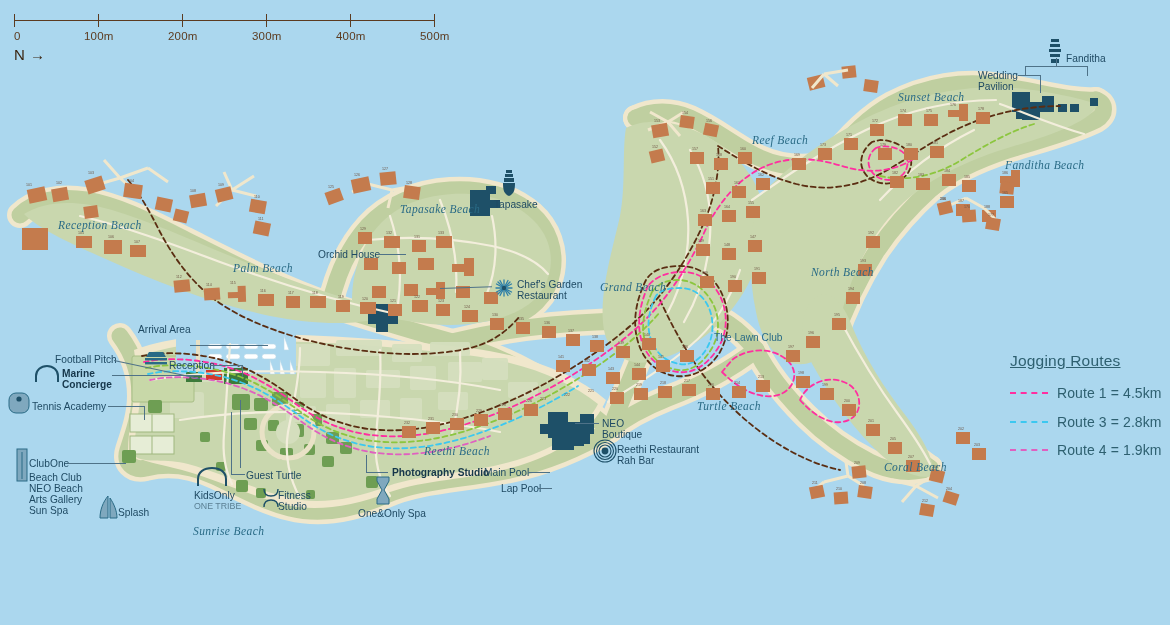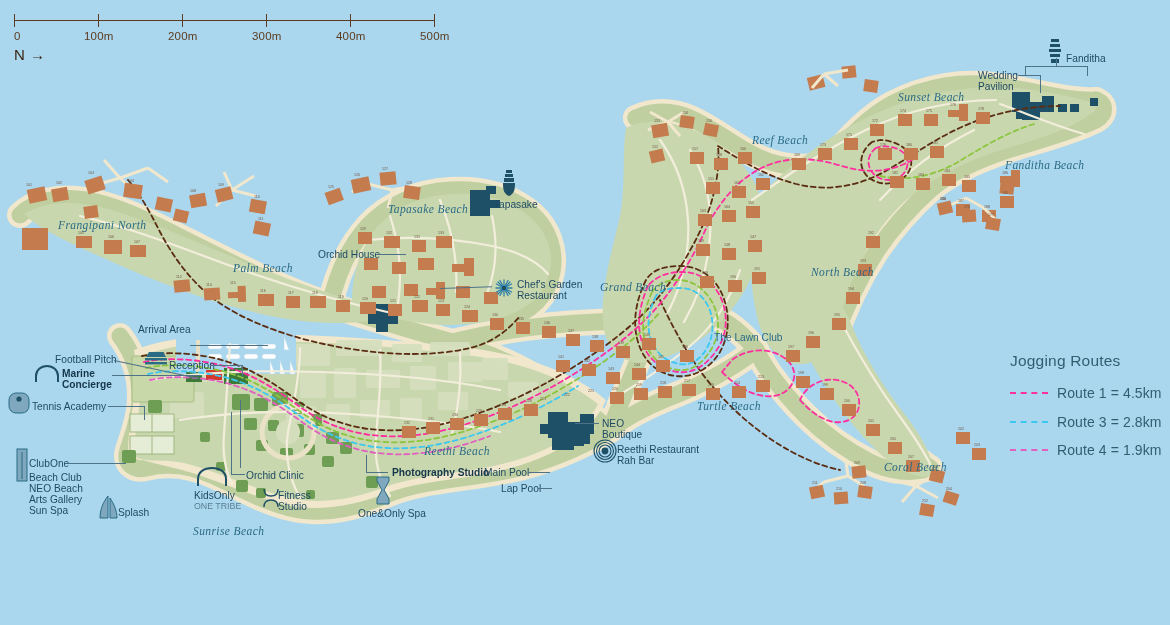--- a/index.html
+++ b/index.html
@@ -17,21 +17,21 @@
   .scalebar{position:absolute;left:14px;top:14px;width:430px;height:44px;}
   .scalebar .rule{position:absolute;left:0;top:6px;width:420px;height:1px;background:#5C3B20;}
   .scalebar .tick{position:absolute;top:0px;width:1px;height:13px;background:#5C3B20;}
   .scalebar .tlab{position:absolute;top:16px;font-size:11.5px;color:#5C3B20;letter-spacing:.2px;
                   font-family:"Liberation Sans",sans-serif;white-space:nowrap;}
   .northwrap{position:absolute;left:14px;top:46px;font-size:15px;color:#3A2410;
              font-family:"Liberation Sans",sans-serif;letter-spacing:.5px;}
 
   
   .legend{position:absolute;left:1010px;top:352px;width:160px;color:#1F4E5F;}
-  .legend-title{font-size:15.5px;color:#2E6070;margin-bottom:12px;letter-spacing:.2px;}
+  .legend-title{font-size:15.5px;color:#2E6070;margin-bottom:12px;letter-spacing:.2px;text-decoration:underline;}
   .legend-row{display:flex;align-items:center;height:22px;margin-bottom:6.5px;}
   .legend-swatch{width:38px;height:0;border-top:2.4px dashed #ff2fa0;margin-right:9px;flex:0 0 38px;}
   .legend-label{font-size:14px;color:#2E6070;white-space:nowrap;letter-spacing:.1px;}
 
   
   .lbl{position:absolute;color:#1F4E6B;white-space:nowrap;}
   .beach-name{font-family:"Liberation Serif", serif;font-style:italic;font-size:11.5px;color:#2A6B86;letter-spacing:.4px;}
   .poi{font-size:10.2px;color:#1F4A63;line-height:11.6px;}
   .poi-bold{font-size:10.2px;color:#15364A;font-weight:bold;line-height:11.6px;}
   .poi-sub{font-size:8.8px;color:#5A7F93;line-height:10.5px;}
@@ -661,23 +661,23 @@
     <div class="legend-row">
       <div class="legend-swatch" style="border-top-color:#3cc8f0"></div>
       <div class="legend-label">Route 3 = 2.8km</div>
     </div>
     <div class="legend-row">
       <div class="legend-swatch" style="border-top-color:#e060c0"></div>
       <div class="legend-label">Route 4 = 1.9km</div>
     </div>
   </div>
 
-  <div class="lbl beach-name" style="left:58px;top:219px">Frangipani North</div>
+  <div class="lbl beach-name" style="left:58px;top:219px">Reception Beach</div>
   <div class="lbl beach-name" style="left:233px;top:262px">Palm Beach</div>
-  <div class="lbl beach-name" style="left:388px;top:203px">Tapasake Beach</div>
+  <div class="lbl beach-name" style="left:400px;top:203px">Tapasake Beach</div>
   <div class="lbl beach-name" style="left:752px;top:134px">Reef Beach</div>
   <div class="lbl beach-name" style="left:898px;top:91px">Sunset Beach</div>
   <div class="lbl beach-name" style="left:1005px;top:159px">Fanditha Beach</div>
   <div class="lbl beach-name" style="left:600px;top:281px">Grand Beach</div>
   <div class="lbl beach-name" style="left:811px;top:266px">North Beach</div>
   <div class="lbl beach-name" style="left:697px;top:400px">Turtle Beach</div>
   <div class="lbl beach-name" style="left:884px;top:461px">Coral Beach</div>
   <div class="lbl beach-name" style="left:424px;top:445px">Reethi Beach</div>
   <div class="lbl beach-name" style="left:193px;top:525px">Sunrise Beach</div>
 
@@ -758,21 +758,21 @@
   </svg>
   <div class="lbl poi" style="left:358px;top:508px">One&amp;Only Spa</div>
 
   <svg class="icon-wrap" style="left:262px;top:487px;width:18px;height:22px" viewBox="0 0 18 22">
     <path d="M2,2 C2,7 5,9 9,9 C13,9 16,7 16,2" fill="none" stroke="#1E5068" stroke-width="1.4"></path>
     <path d="M2,20 C2,15 5,13 9,13 C13,13 16,15 16,20" fill="none" stroke="#1E5068" stroke-width="1.4"></path>
   </svg>
   <div class="lbl poi" style="left:278px;top:490px">Fitness</div>
   <div class="lbl poi" style="left:278px;top:501px">Studio</div>
 
-  <div class="lbl poi" style="left:246px;top:470px">Orchid Clinic</div>
+  <div class="lbl poi" style="left:246px;top:470px">Guest Turtle</div>
   <div class="callout-vline" style="left:240px;top:400px;height:68px"></div>
 
   <svg class="icon-wrap" style="left:196px;top:467px;width:32px;height:20px" viewBox="0 0 32 20">
     <path d="M2,19 v-7 C2,5 8,1 16,1 C24,1 30,5 30,12 v7" fill="none" stroke="#1E5068" stroke-width="2"></path>
   </svg>
   <div class="lbl poi" style="left:194px;top:490px">KidsOnly</div>
   <div class="lbl poi-sub" style="left:194px;top:501px">ONE TRIBE</div>
   <div class="callout-vline" style="left:231px;top:412px;height:62px"></div>
   <div class="callout-line" style="left:231px;top:474px;width:14px"></div>
 

